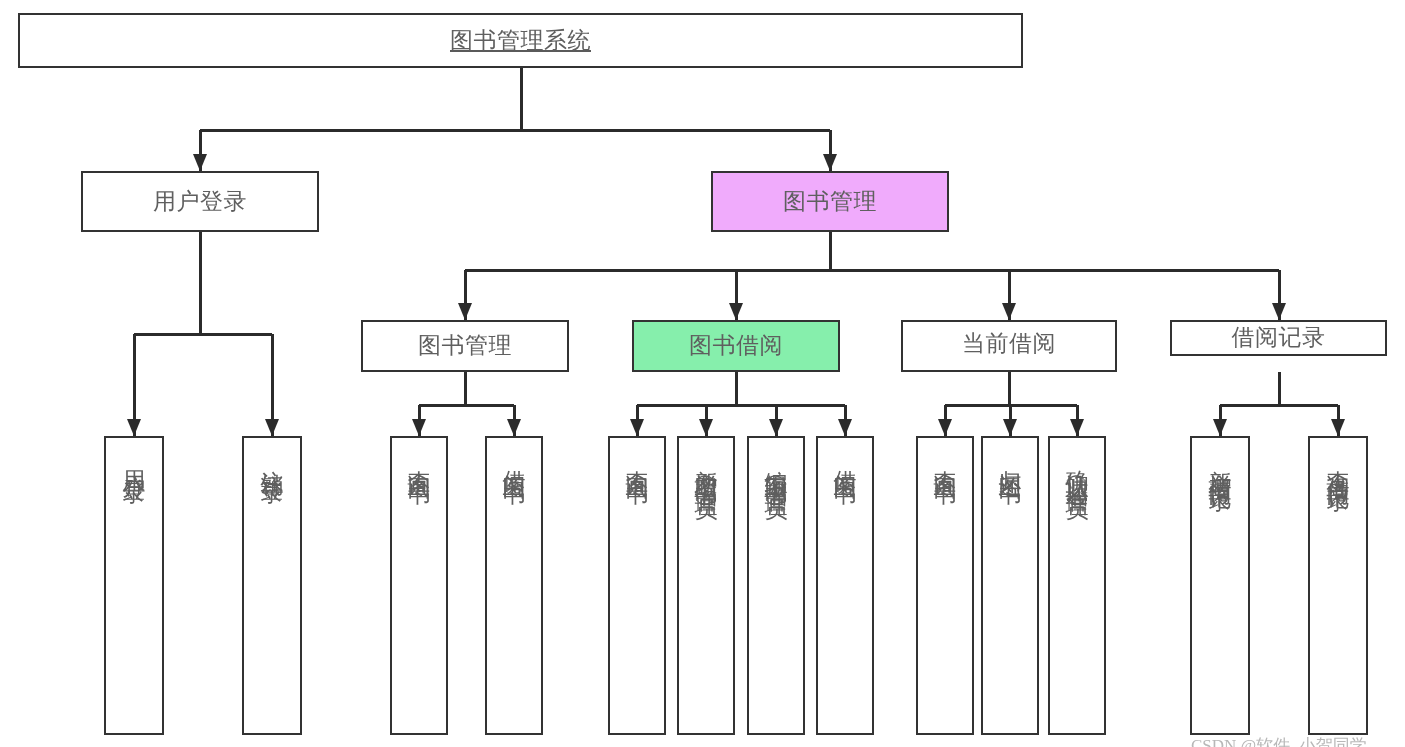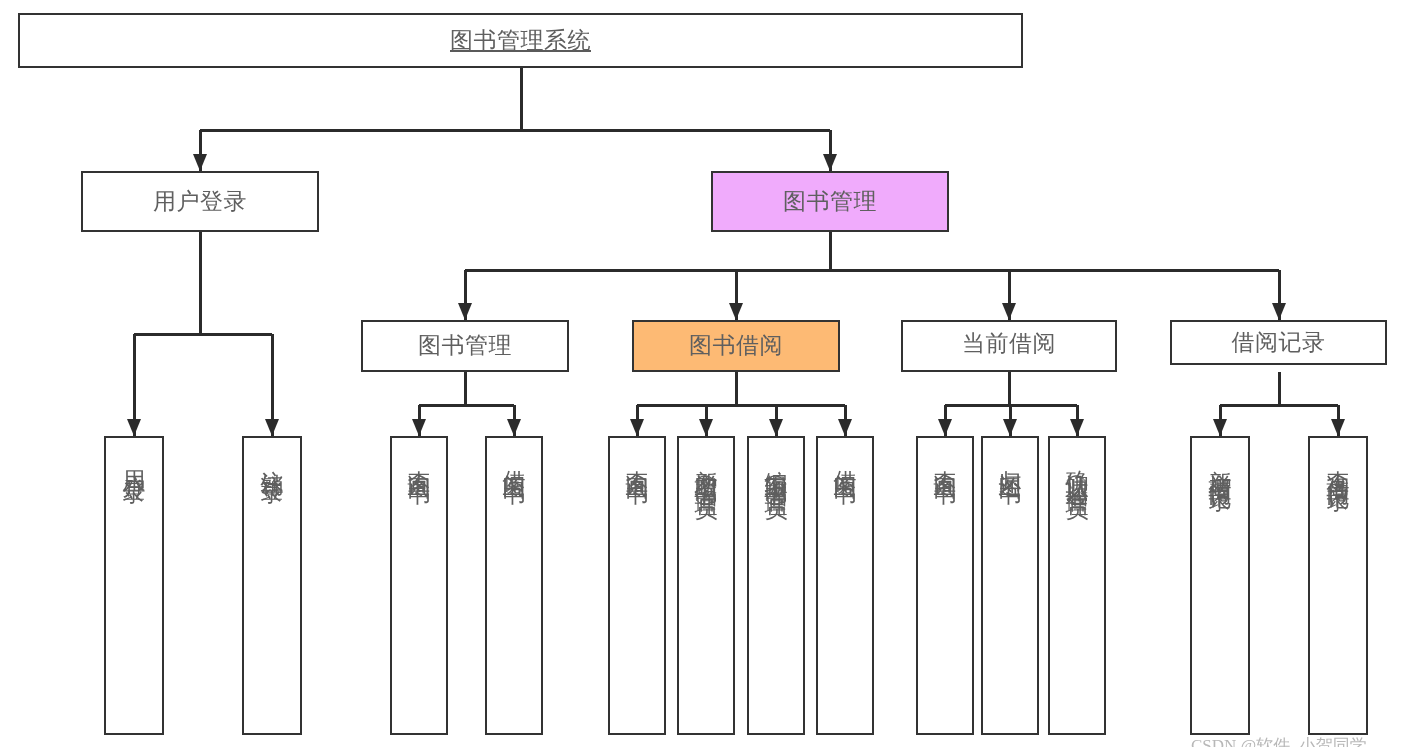--- a/index.html
+++ b/index.html
@@ -141,27 +141,27 @@
       </div>
       <div class="node vertical" style="left: 104px; top: 436px; width: 60px; height: 299px; border-color: rgb(51, 51, 51); background: rgb(255, 255, 255);">
         <span class="label" style="color: rgb(95, 95, 95);">用户登录</span>
       </div>
       <div class="node vertical" style="left: 242px; top: 436px; width: 60px; height: 299px; border-color: rgb(51, 51, 51); background: rgb(255, 255, 255);">
         <span class="label" style="color: rgb(95, 95, 95);">注销登录</span>
       </div>
       <div class="node horizontal" style="left: 361px; top: 320px; width: 208px; height: 52px; border-color: rgb(51, 51, 51); background: rgb(255, 255, 255);">
         <span class="label" style="color: rgb(95, 95, 95);">图书管理</span>
       </div>
-      <div class="node horizontal" style="left: 632px; top: 320px; width: 208px; height: 52px; border-color: rgb(51, 51, 51); background: #fdba74;">
+      <div class="node horizontal" style="left: 632px; top: 320px; width: 208px; height: 52px; border-color: rgb(51, 51, 51); background: #86efac;">
         <span class="label" style="color: rgb(95, 95, 95);">图书借阅</span>
       </div>
       <div class="node horizontal" style="left: 901px; top: 320px; width: 216px; height: 52px; border-color: rgb(51, 51, 51); background: rgb(255, 255, 255); font-family: Liberation Mono, monospace;">
         <span class="label" style="color: rgb(95, 95, 95);">当前借阅</span>
       </div>
-      <div class="node horizontal" style="left: 1170px; top: 320px; width: 217px; height: 45px; border-color: rgb(51, 51, 51); background: rgb(255, 255, 255);">
+      <div class="node horizontal" style="left: 1170px; top: 320px; width: 217px; height: 36px; border-color: rgb(51, 51, 51); background: rgb(255, 255, 255);">
         <span class="label" style="color: rgb(95, 95, 95);">借阅记录</span>
       </div>
       <div class="node vertical" style="left: 390px; top: 436px; width: 58px; height: 299px; border-color: rgb(51, 51, 51); background: rgb(255, 255, 255);">
         <span class="label" style="color: rgb(95, 95, 95);">查询图书</span>
       </div>
       <div class="node vertical" style="left: 485px; top: 436px; width: 58px; height: 299px; border-color: rgb(51, 51, 51); background: rgb(255, 255, 255);">
         <span class="label" style="color: rgb(95, 95, 95);">借阅图书</span>
       </div>
       <div class="node vertical" style="left: 608px; top: 436px; width: 58px; height: 299px; border-color: rgb(51, 51, 51); background: rgb(255, 255, 255);">
         <span class="label" style="color: rgb(95, 95, 95);">查询图书</span>

